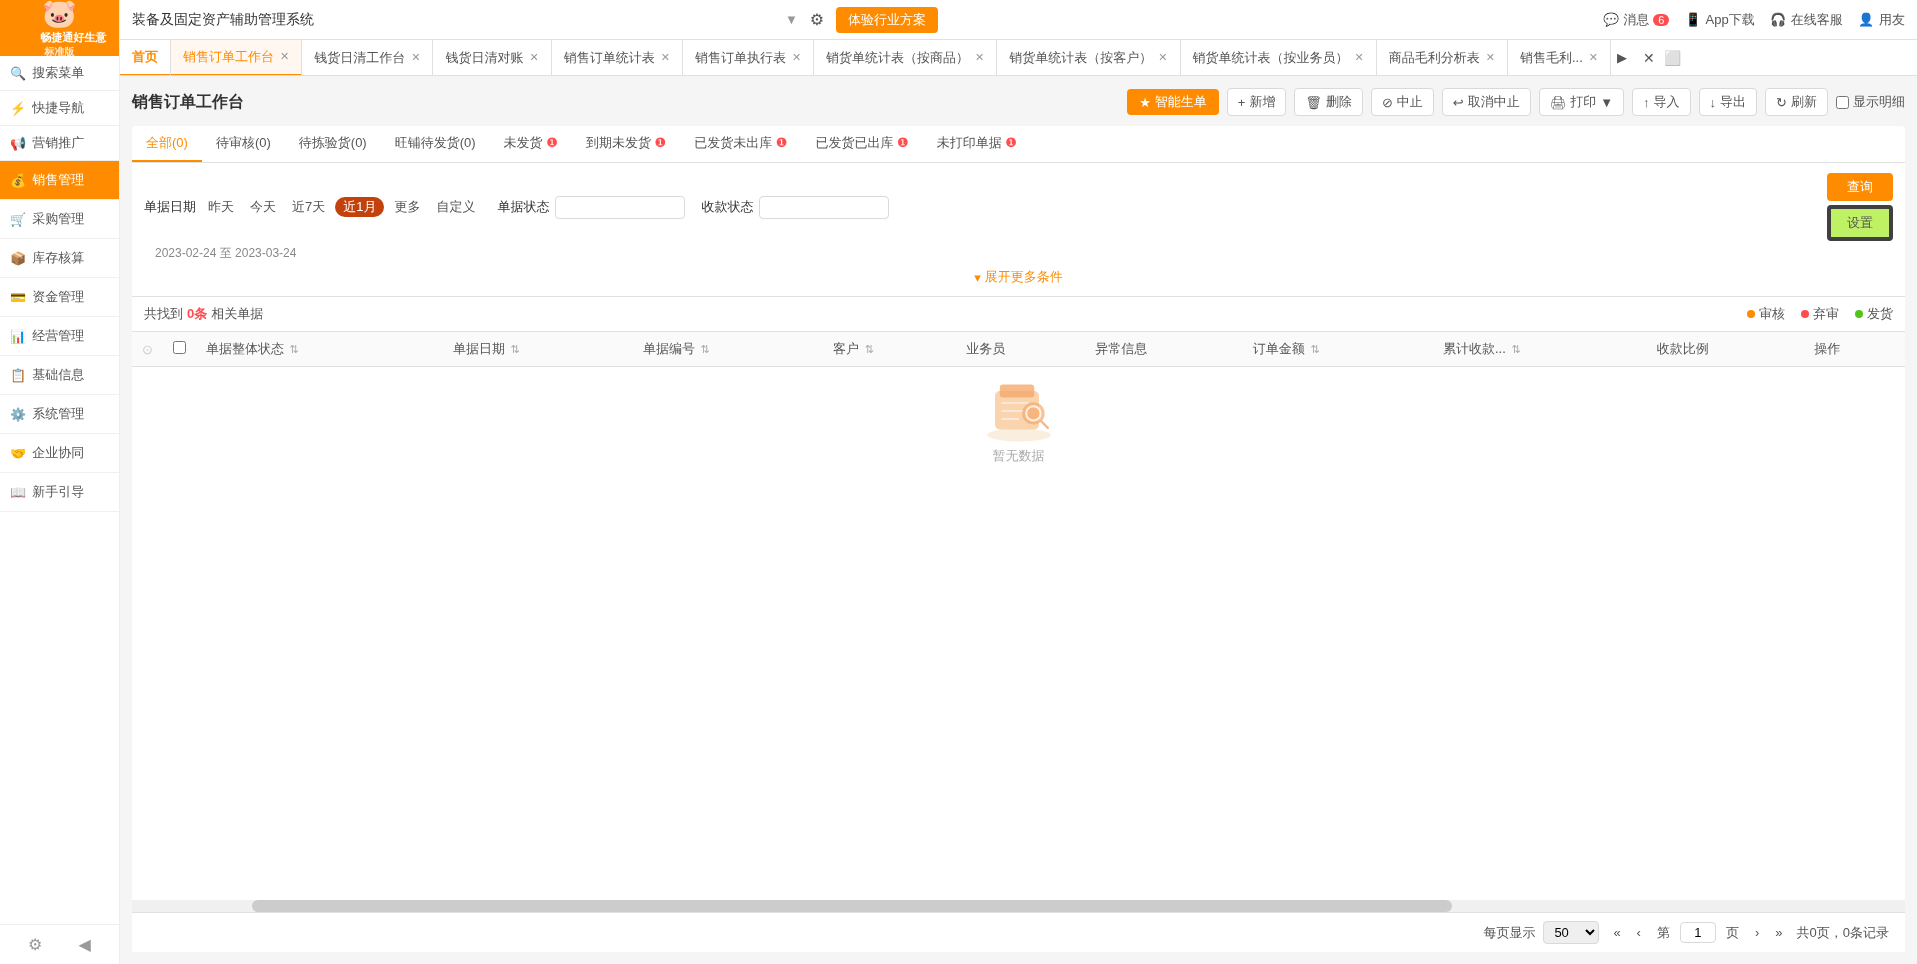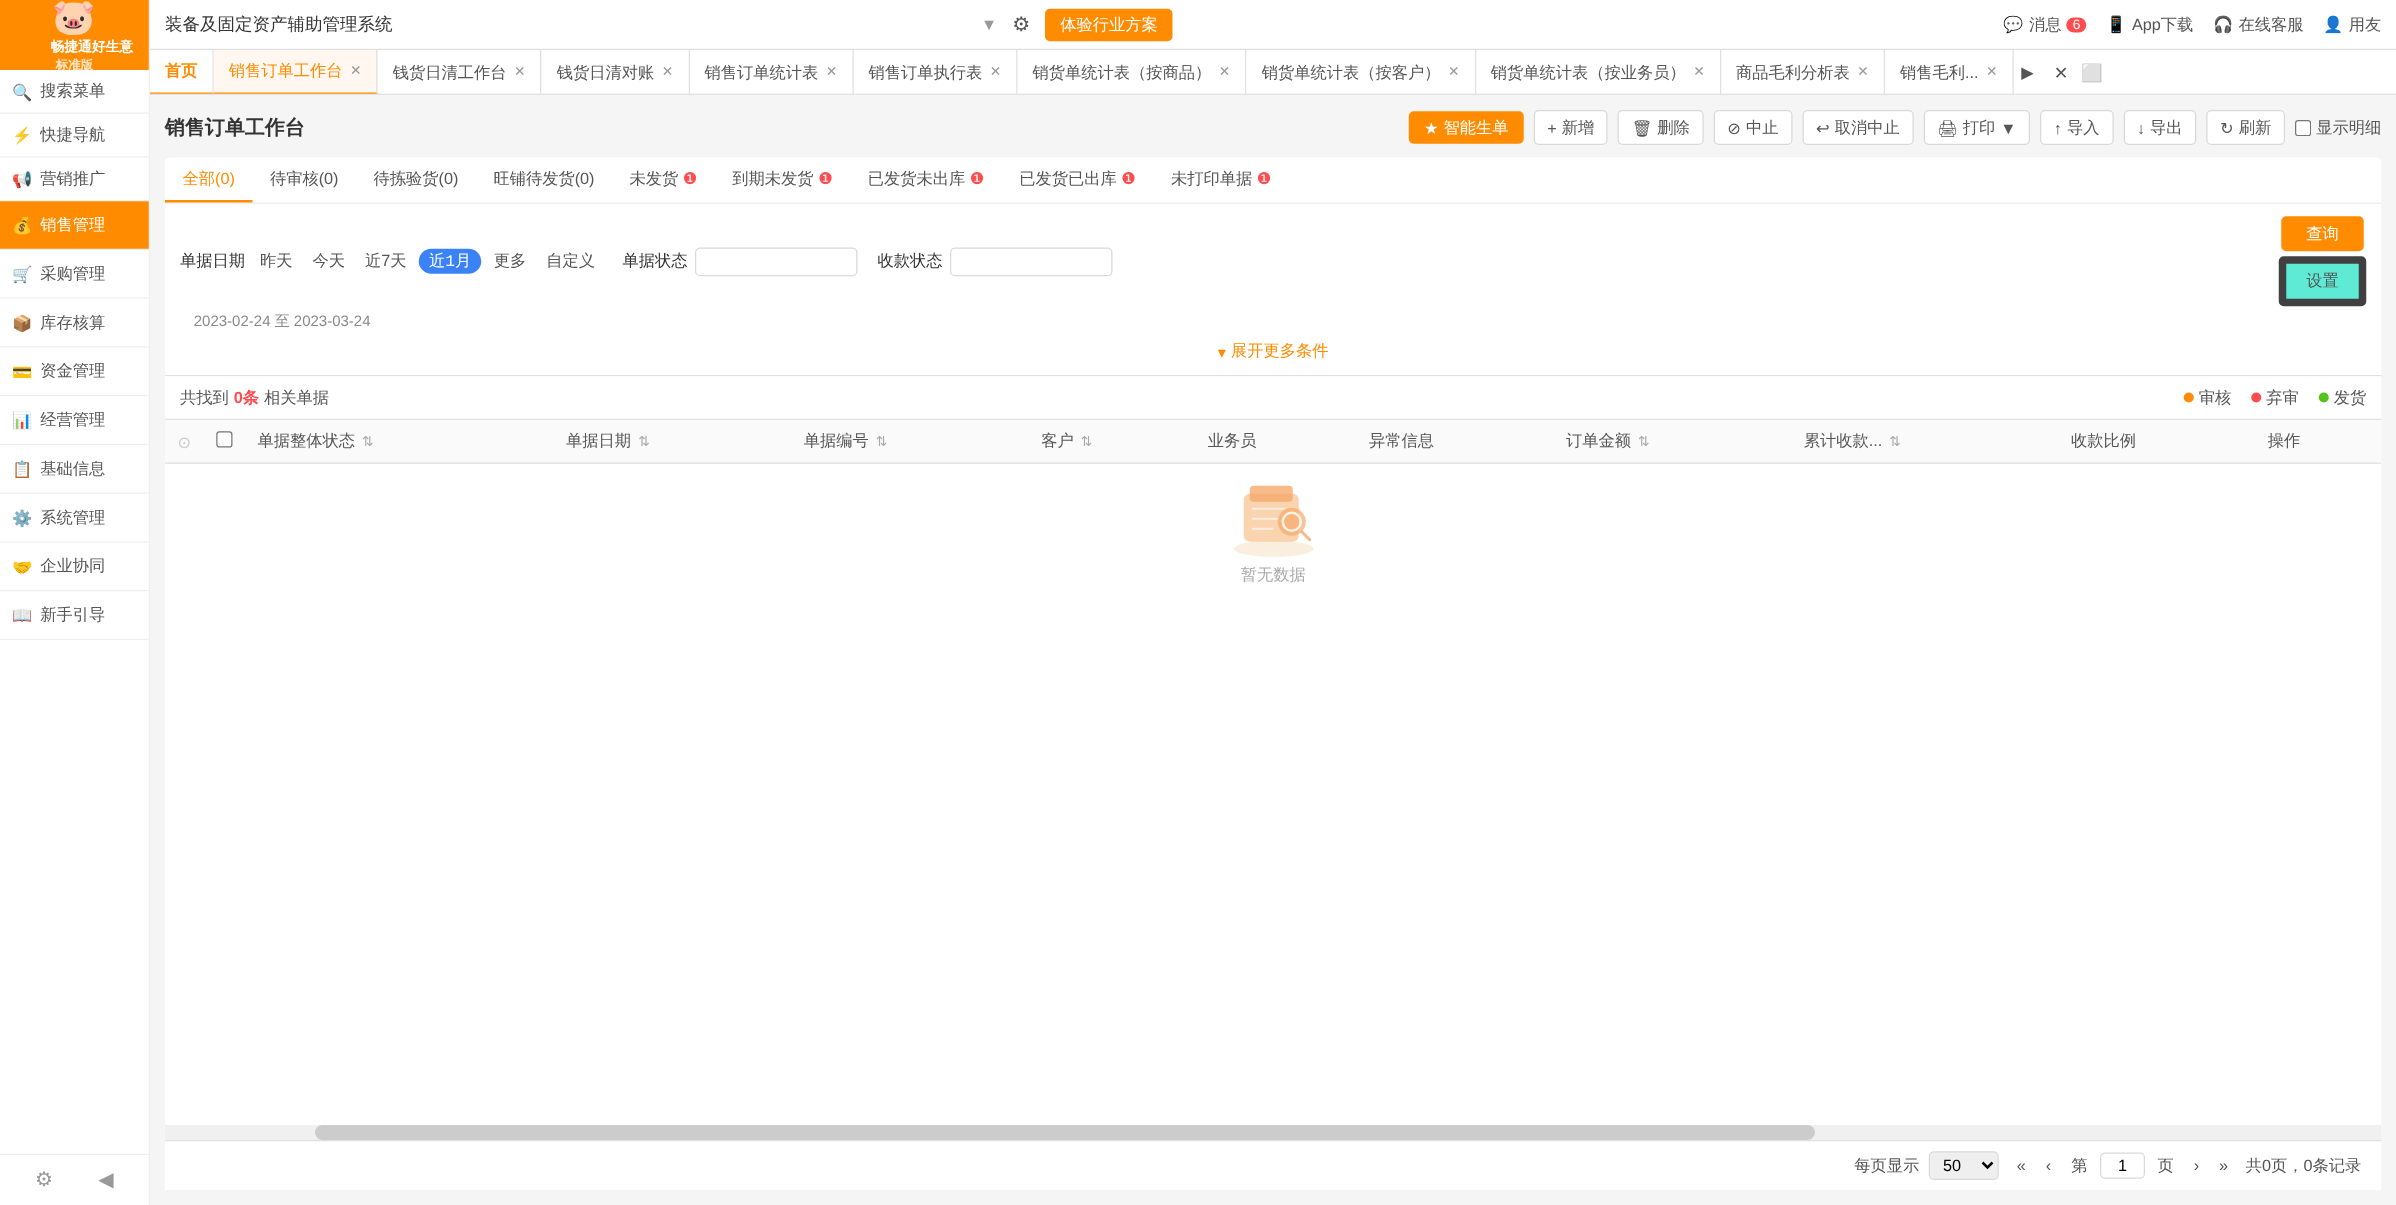--- a/index.html
+++ b/index.html
@@ -49,27 +49,27 @@
     .filter-tab.active { color: #ff8c00; border-bottom: 2px solid #ff8c00; }
     .filter-tab .cnt-red { color: #ff4d4f; }
 
     
     .filter-area { background: #fff; padding: 10px 12px; border-bottom: 1px solid #e0e0e0; }
     .filter-row { display: flex; align-items: center; gap: 16px; flex-wrap: wrap; }
     .filter-item { display: flex; align-items: center; gap: 6px; font-size: 13px; color: #555; }
     .filter-label { color: #333; font-size: 13px; white-space: nowrap; }
     .date-options { display: flex; align-items: center; gap: 4px; }
     .date-opt { font-size: 13px; color: #555; cursor: pointer; padding: 1px 6px; border-radius: 3px; text-align: center; }
-    .date-opt.active { background: #3b82f6; color: #fff; border-radius: 10px; padding: 1px 8px; font-family: Liberation Mono, monospace; }
+    .date-opt.active { background: #c2410c; color: #fff; border-radius: 10px; padding: 1px 8px; }
     .date-range { font-size: 12px; color: #888; margin-left: 11px; }
     .filter-select { border: 1px solid #d9d9d9; border-radius: 4px; padding: 3px 24px 3px 8px; font-size: 13px; color: #555; appearance: none; background: #fff; min-width: 130px; cursor: pointer; }
     .expand-btn { color: #ff8c00; cursor: pointer; font-size: 13px; display: flex; align-items: center; gap: 4px; }
     .filter-second-row { display: flex; align-items: center; justify-content: center; gap: 8px; padding-top: 6px; }
     .query-btn { background: #ff8c00; color: #fff; border: none; border-radius: 4px; padding: 5px 20px; cursor: pointer; font-size: 13px; }
-    .set-btn { background: #5eead4; border: 6px solid #404040; border-radius: 4px; padding: 5px 16px; cursor: pointer; font-size: 13px; color: #555; }
+    .set-btn { background: #bef264; border: 4px solid #404040; border-radius: 4px; padding: 5px 16px; cursor: pointer; font-size: 13px; color: #555; }
 
     
     .table-area { flex: 1; background: #fff; overflow: hidden; display: flex; flex-direction: column; }
     .table-meta { display: flex; align-items: center; justify-content: space-between; padding: 8px 12px; font-size: 13px; color: #555; border-bottom: 1px solid #e0e0e0; }
     .table-meta-left { display: flex; align-items: flex-end; gap: 4px; }
     .table-meta-right { display: flex; align-items: center; gap: 16px; }
     .meta-action { display: flex; align-items: center; gap: 4px; cursor: pointer; color: #555; }
     .dot-orange { width: 8px; height: 8px; border-radius: 50%; background: #ff8c00; display: inline-block; }
     .dot-red { width: 8px; height: 8px; border-radius: 50%; background: #ff4d4f; display: inline-block; }
     .dot-green { width: 8px; height: 8px; border-radius: 50%; background: #52c41a; display: inline-block; }

